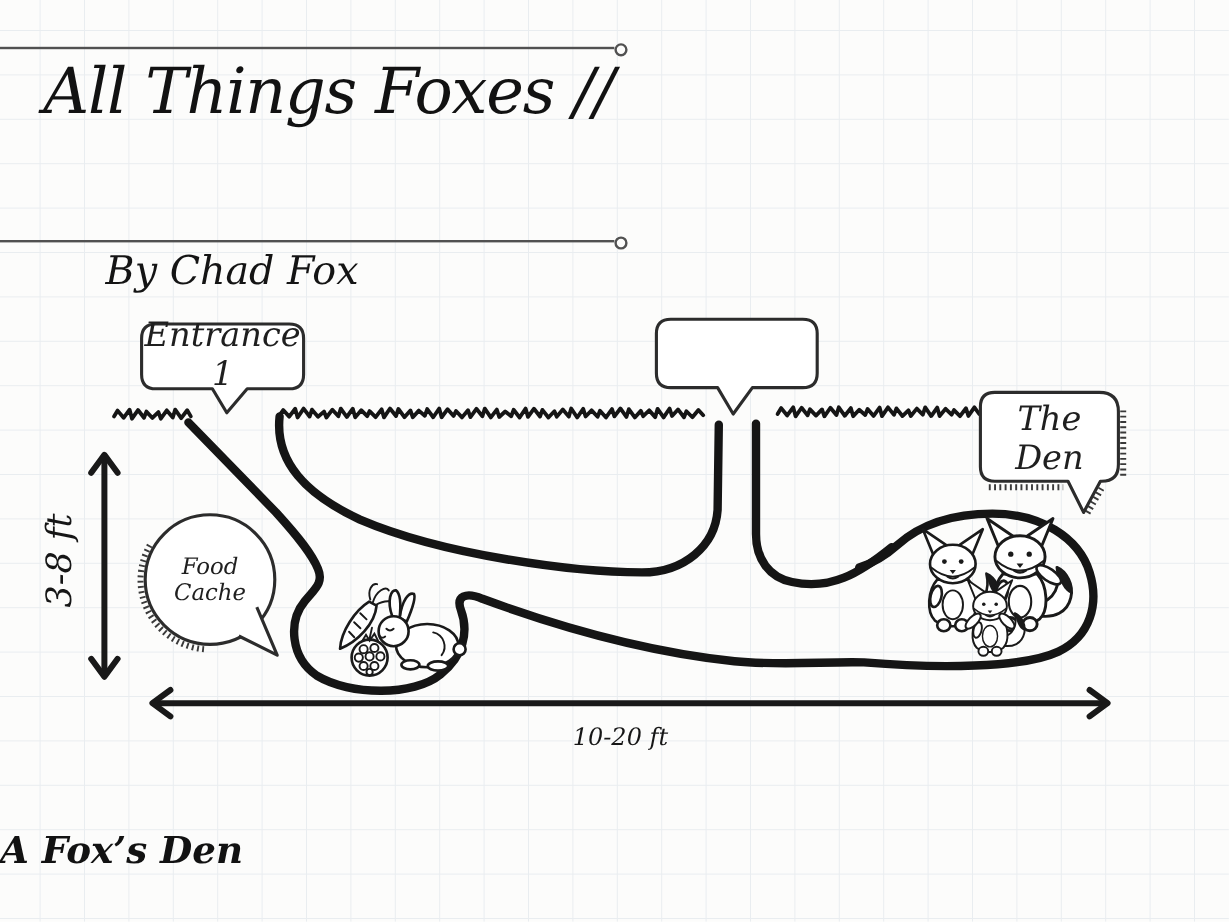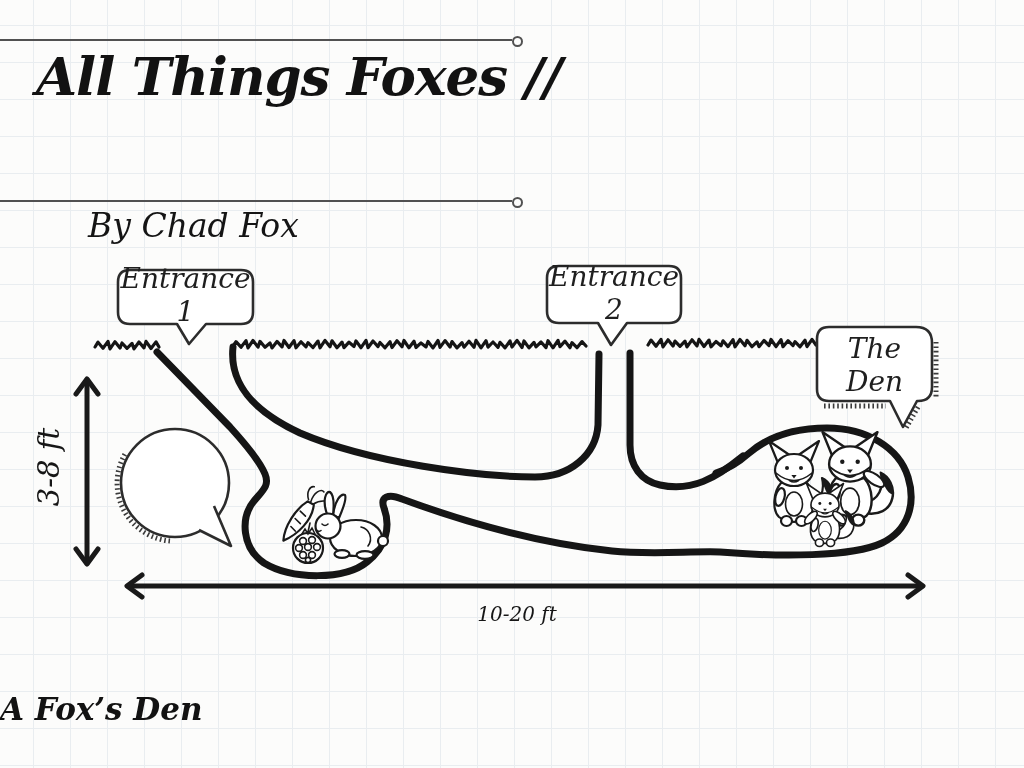--- a/index.html
+++ b/index.html
@@ -17,21 +17,21 @@
   }
   .rule{position:absolute;left:0;width:512px;height:2px;background:#515151;}
   .rule .ring{
     position:absolute;right:-11px;top:-3px;width:7px;height:7px;
     border:2px solid #515151;border-radius:50%;background:#fcfcfb;display:block;
   }
   .rule-top{top:39px;}
   .rule-byline{top:200px;}
   .title{
     position:absolute;left:36px;top:47px;margin:0;
-    font-size:53px;font-weight:bold;font-style:italic;
+    font-size:53px;font-weight:normal;font-style:italic;
     line-height:1.12;letter-spacing:-1px;color:#121212;
   }
   .title span{display:block;}
   .byline{
     position:absolute;left:88px;top:206px;
     font-size:33px;font-weight:normal;font-style:italic;color:#141414;
   }
   .art{position:absolute;left:0;top:0;width:1024px;height:768px;}
   .bubble-label{
     position:absolute;display:flex;align-items:center;justify-content:center;
@@ -187,19 +187,19 @@
       <path class="bub" d="M 829,327 L 916,327 Q 932,327 932,343 L 932,387 Q 932,401 918,401 L 917,401 L 903,427 L 890,401 L 829,401 Q 817,401 817,389 L 817,339 Q 817,327 829,327 Z"></path>
     </g>
     <g>
       <path class="hat" d="M 170,541 A 58,58 0 0 1 125,454"></path>
       <circle class="bub" cx="175" cy="483" r="54"></circle>
       <path class="bub" d="M 199,530 L 231,546 L 214,506"></path>
     </g>
   </svg>
 
   <div class="bubble-label lbl-entrance1">Entrance 1</div>
-  <div class="bubble-label lbl-entrance2">Entrance 2</div>
   <div class="bubble-label lbl-den">The Den</div>
+  <div class="bubble-label lbl-food">Food Cache</div>
   <div class="lbl-depth">3-8 ft</div>
   <div class="lbl-length">10-20 ft</div>
   <div class="caption">A Fox’s Den</div>
 
 </div>
 
 </body></html>

